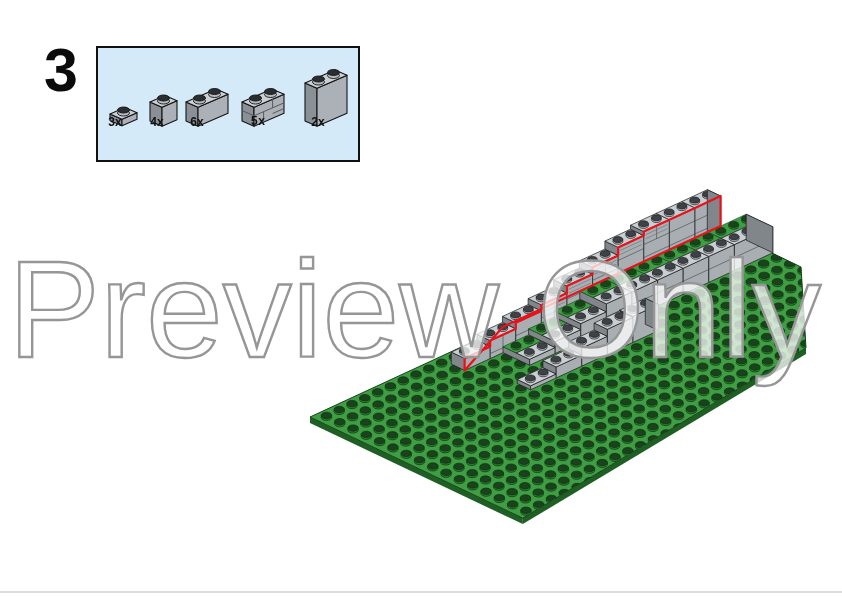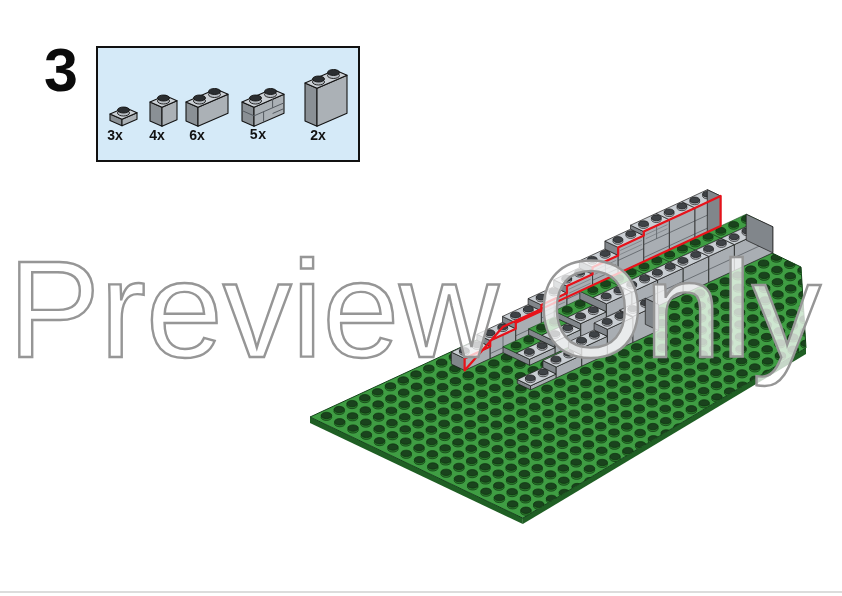--- a/index.html
+++ b/index.html
@@ -3,22 +3,22 @@
 <meta charset="utf-8">
 <style>
   html,body{margin:0;padding:0;background:#fff;}
   .page{position:relative;width:842px;height:596px;background:#fff;overflow:hidden;
         font-family:"Liberation Sans",sans-serif;}
   .step-number{position:absolute;left:44px;top:40px;font-size:61px;font-weight:bold;
         color:#0b0b0b;line-height:1;z-index:3;}
   .parts-panel{position:absolute;left:96px;top:46px;width:260px;height:112px;
         background:#d5eaf8;border:2px solid #111;z-index:2;}
   .parts-svg{position:absolute;left:96px;top:46px;width:264px;height:116px;z-index:3;}
-  .part-count-label{position:absolute;top:128px;transform:translateX(-50%);
-        font-size:14px;font-weight:bold;color:#111;z-index:4;line-height:1;}
+  .part-count-label{position:absolute;top:116px;transform:translateX(-50%);
+        font-size:12px;font-weight:bold;color:#111;z-index:4;line-height:1;}
   .model-svg{position:absolute;left:0;top:0;width:842px;height:596px;z-index:1;}
   .watermark{position:absolute;left:8px;top:240px;font-size:138px;line-height:1;
         white-space:nowrap;z-index:6;pointer-events:none;
         color:rgba(255,255,255,0.75);-webkit-text-stroke:2.4px #969696;}
   .footer-line{position:absolute;left:0;right:0;top:591px;height:2px;z-index:0;}
 </style>
 </head>
 <body>
 
 <div class="page">

